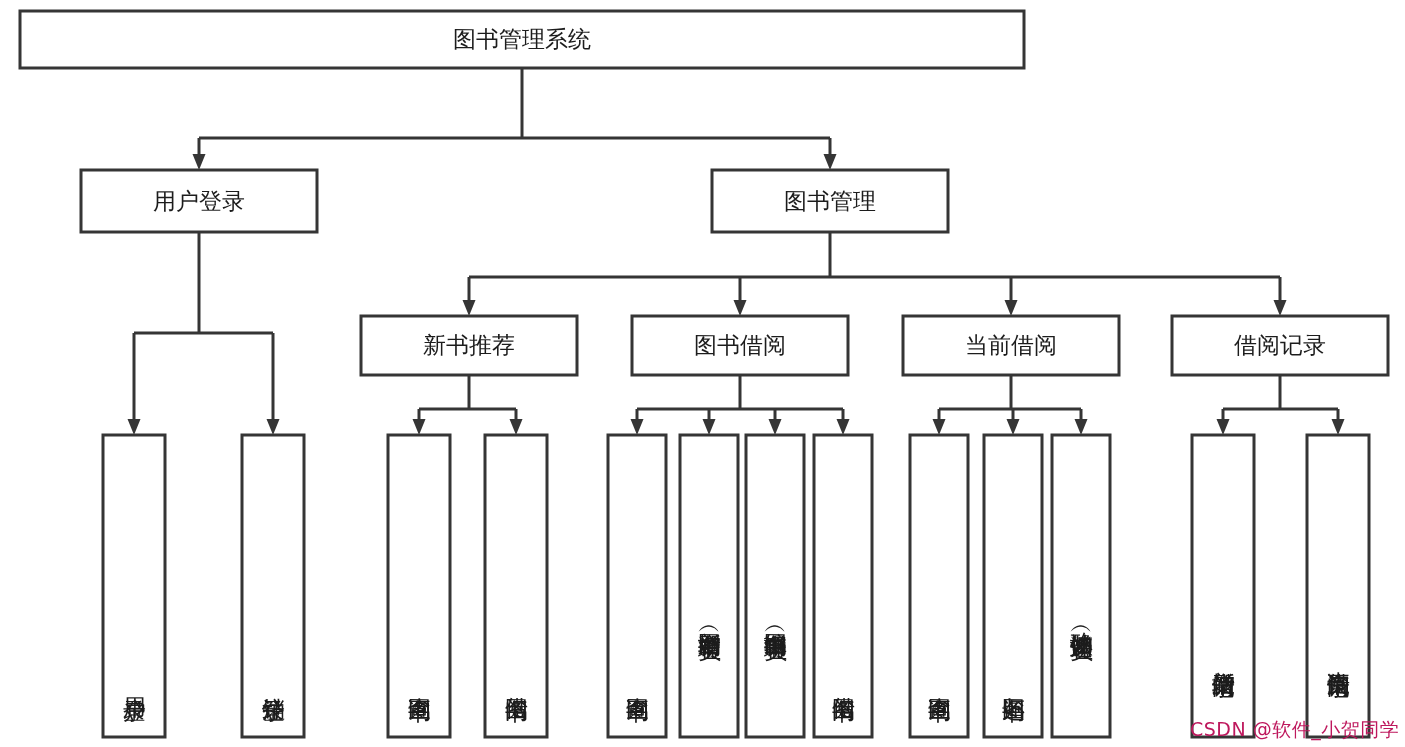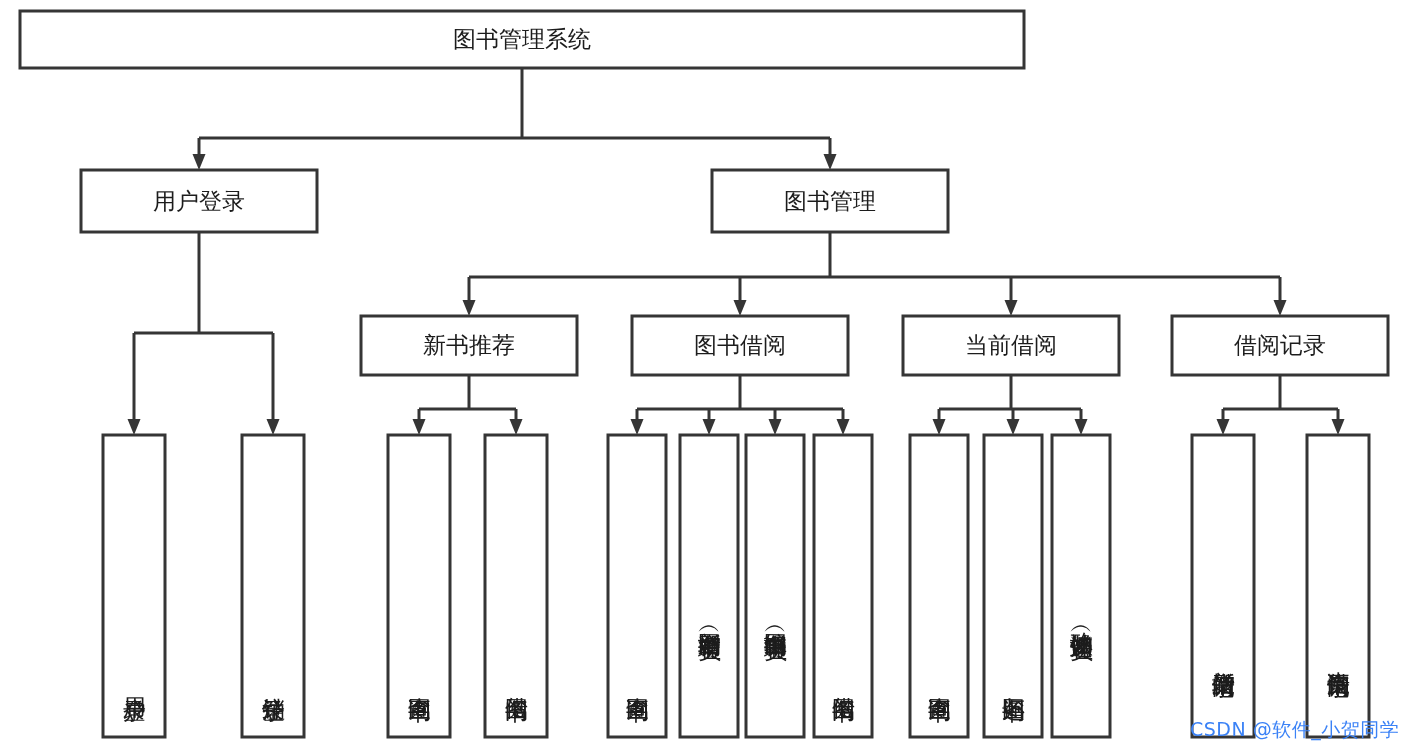--- a/index.html
+++ b/index.html
@@ -59,21 +59,21 @@
     text-orientation: upright;
     white-space: nowrap;
     letter-spacing: 1px;
     text-align: center;
     pointer-events: none;
   }
   .watermark {
     position: absolute;
     font-family: "DejaVu Sans", "Liberation Sans", sans-serif;
     font-size: 19px;
-    color: #3b82f6;
+    color: #be185d;
     white-space: nowrap;
     letter-spacing: 0.5px;
   }
 </style>
 </head>
 <body>
 
 <div id="diagram-root">
 
   <svg class="canvas" id="diagram-svg" viewBox="0 0 1405 747">

